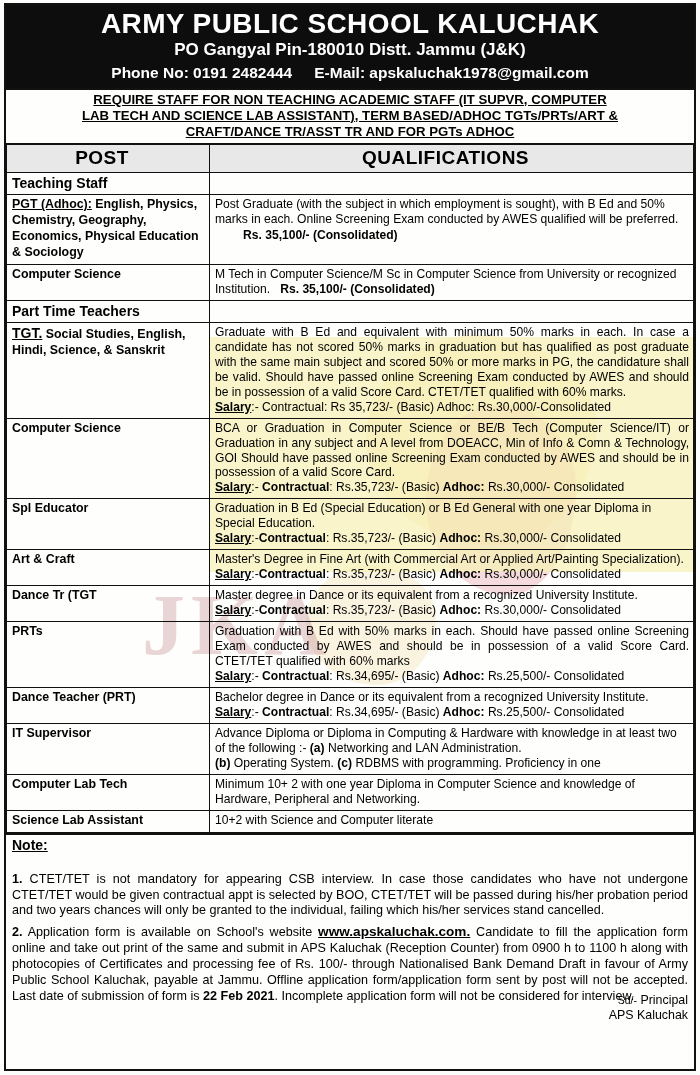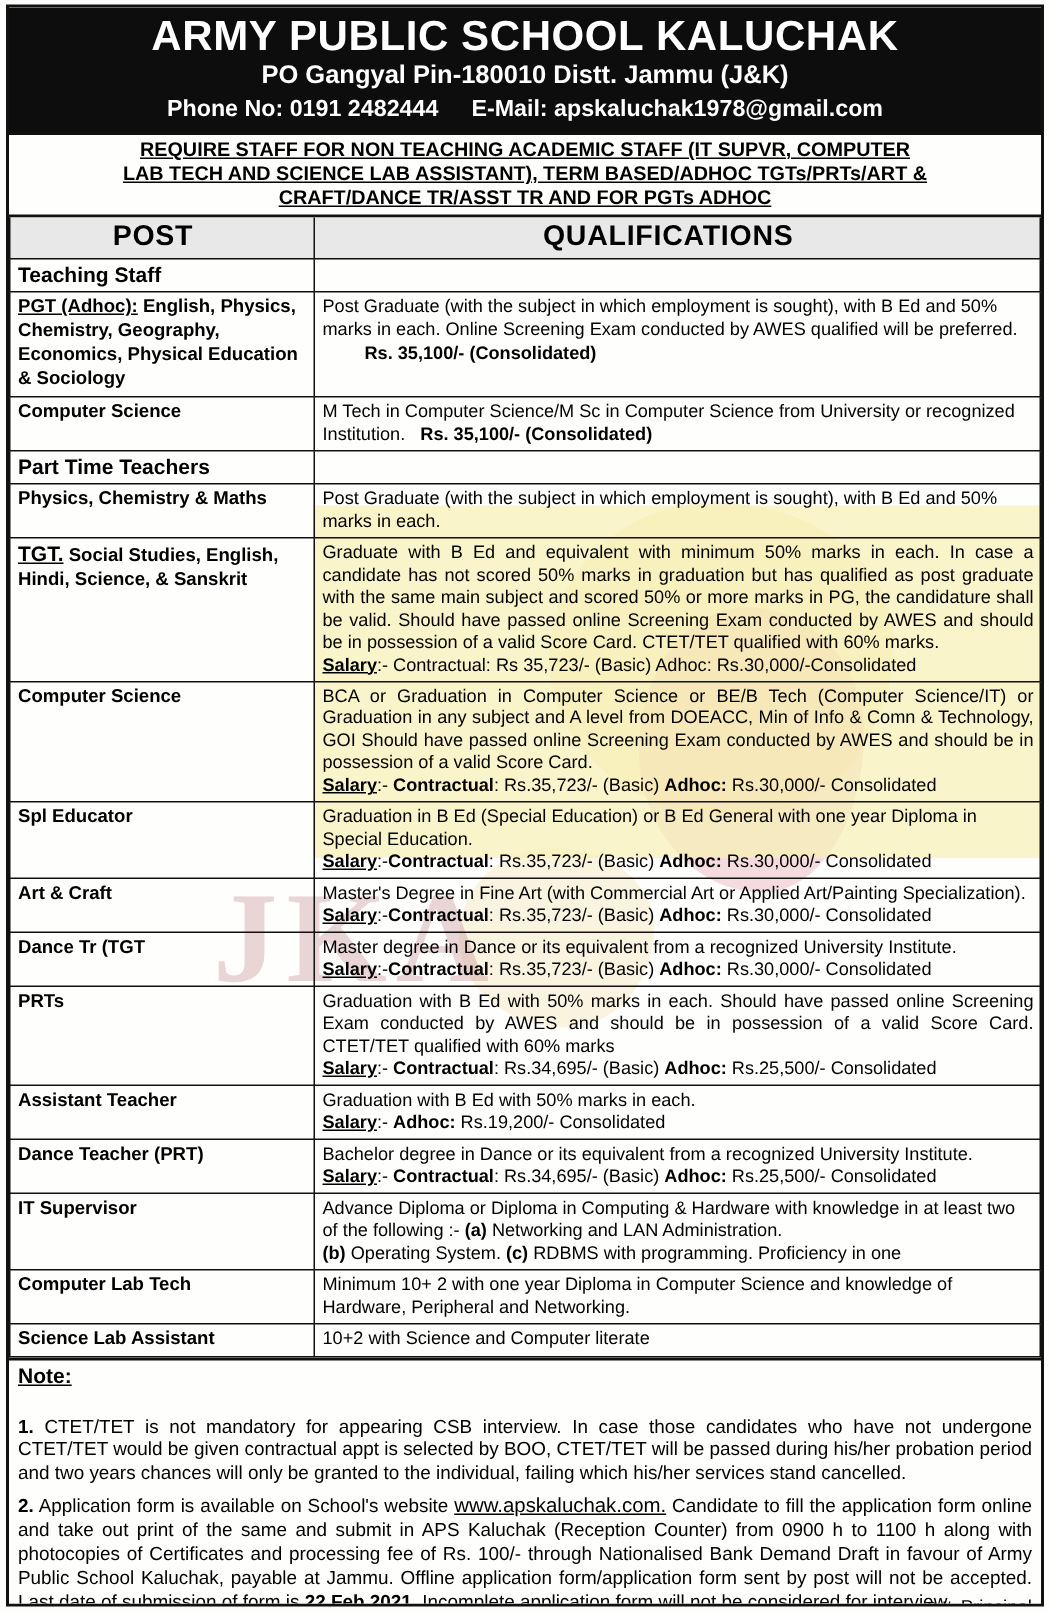--- a/index.html
+++ b/index.html
@@ -169,21 +169,21 @@
   }
   .note-title {
     font-weight: bold;
     font-size: 14px;
     text-decoration: underline;
     margin-bottom: 17px;
   }
   .note-p { margin: 0 0 4px 0; text-align: justify; }
   .note-p:last-child { margin-bottom: 0; }
   .note-p b { font-weight: bold; }
-  .site { font-weight: normal; text-decoration: underline; font-size: 13.6px; }
+  .site { font-weight: bold; text-decoration: underline; font-size: 13.6px; }
   .sign {
     text-align: right;
     font-size: 12.4px;
     line-height: 1.24;
     margin-top: -16px;
   }
   .sign .sd { font-size: 10.5px; text-align: right; }
 </style>
 </head>
 <body>
@@ -242,24 +242,20 @@
           <tr>
             <td class="post-cell">Computer Science</td>
             <td class="qual-cell"><span>M Tech in Computer Science/M   Sc in Computer Science from University or recognized Institution.</span> &nbsp;&nbsp;<b>Rs. 35,100/- (Consolidated)</b></td>
           </tr>
 
           <tr class="sec-row">
             <td>Part Time Teachers</td>
             <td></td>
           </tr>
 
-          <tr>
-            <td class="post-cell">Physics, Chemistry &amp; Maths</td>
-            <td class="qual-cell">Post Graduate (with the subject in which employment is sought), with B Ed  and 50% marks  in each.</td>
-          </tr>
 
           <tr>
             <td class="post-cell"><span class="u" style="font-size:14px">TGT.</span><span>   Social Studies, English,  Hindi,  Science, &amp; Sanskrit</span></td>
             <td class="qual-cell"><span style="text-align:justify;display:block">Graduate with B Ed and equivalent with minimum 50% marks in each.  In case a candidate has not scored 50% marks in graduation but has qualified as  post graduate with the same main subject and scored 50% or more marks in  PG, the candidature shall be valid.   Should have passed online Screening Exam conducted by AWES and should be in possession of a valid Score Card. CTET/TET qualified with 60% marks.</span><span class="sal-line"><b class="u">Salary</b><span>:- Contractual:  Rs 35,723/- (Basic)   Adhoc: Rs.30,000/-Consolidated</span></span></td>
           </tr>
 
           <tr>
             <td class="post-cell">Computer Science</td>
             <td class="qual-cell"><span style="text-align:justify;display:block">BCA or Graduation in Computer Science or BE/B Tech (Computer Science/IT) or Graduation in any subject and A level from DOEACC, Min of Info &amp; Comn &amp; Technology, GOI Should have passed online Screening Exam conducted by AWES and should be in possession of a valid Score Card.</span><span class="sal-line"><b class="u">Salary</b><span>:- </span><b>Contractual</b><span>: Rs.35,723/- (Basic)  </span><b>Adhoc:</b><span> Rs.30,000/- Consolidated</span></span></td>
           </tr>
@@ -286,27 +282,20 @@
           </tr>
 
           <tr>
             <td class="post-cell">PRTs</td>
             <td class="qual-cell">
                 <span style="text-align:justify;display:block">Graduation with   B Ed with 50% marks in each. Should have passed online Screening Exam conducted by AWES and should be in possession of a valid Score Card. CTET/TET qualified with 60% marks</span>
                 <span class="sal-line" style="display:block"><b class="u">Salary</b><span>:-  </span><b>Contractual</b><span>: Rs.34,695/- (Basic)    </span><b>Adhoc:</b><span> Rs.25,500/- Consolidated</span></span>
               </td>
           </tr>
 
-          <tr>
-            <td class="post-cell">Assistant Teacher</td>
-            <td class="qual-cell">
-                <span style="display:block">Graduation with  B Ed with 50% marks in each.</span>
-                <span class="sal-line" style="display:block"><b class="u">Salary</b><span>:-  </span><b>Adhoc:</b><span> Rs.19,200/- Consolidated</span></span>
-              </td>
-          </tr>
 
           <tr>
             <td class="post-cell">Dance Teacher (PRT)</td>
             <td class="qual-cell">
                 <span style="text-align:justify;display:block">Bachelor degree in Dance or its equivalent from a recognized University Institute.</span>
                 <span class="sal-line" style="display:block"><b class="u">Salary</b><span>:-  </span><b>Contractual</b><span>: Rs.34,695/- (Basic)    </span><b>Adhoc:</b><span> Rs.25,500/- Consolidated</span></span>
               </td>
           </tr>
 
           <tr>

